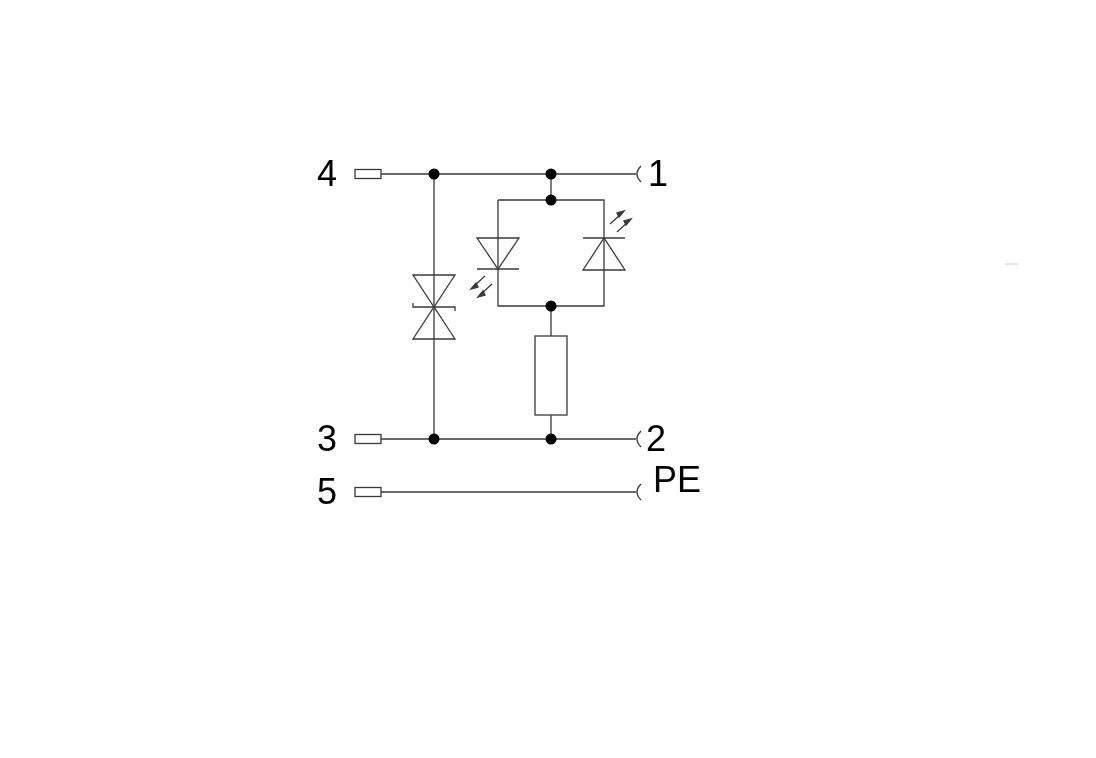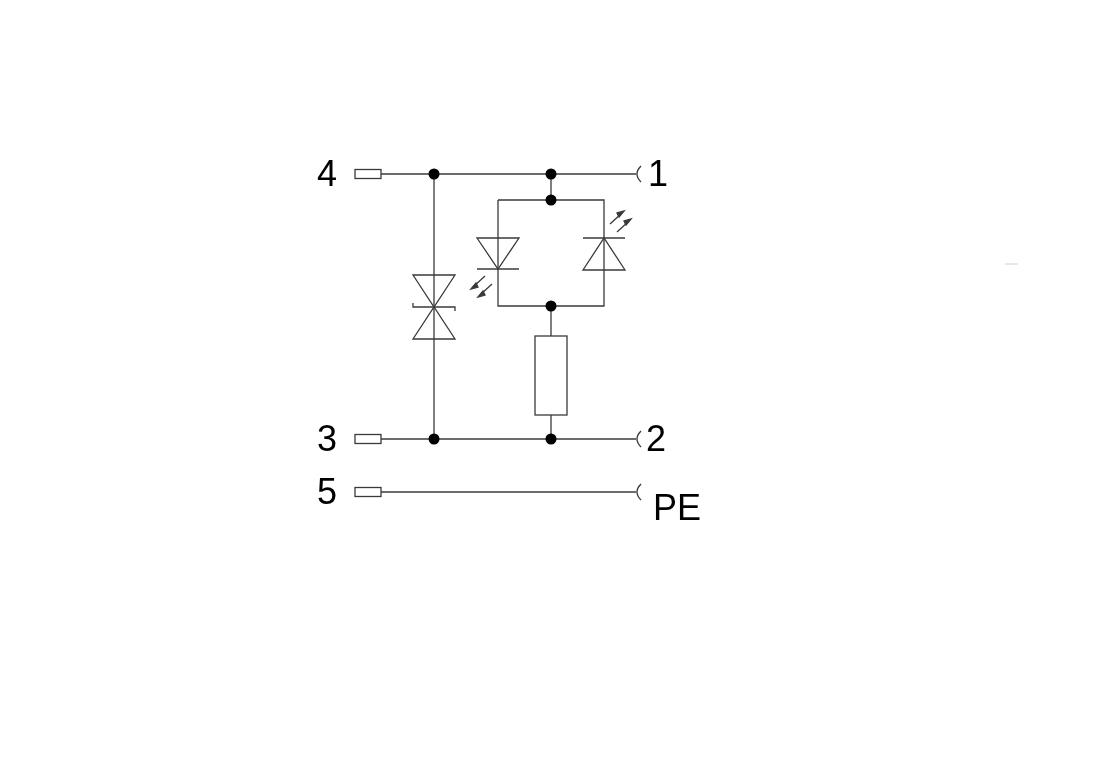--- a/index.html
+++ b/index.html
@@ -73,13 +73,13 @@
   </g>
 
   <line x1="1005" y1="264" x2="1018" y2="264" stroke="#d0d0d0" stroke-width="1"></line>
 </svg>
 
 <div class="lbl" style="left:317px; top:156px;">4</div>
 <div class="lbl" style="left:317px; top:421px;">3</div>
 <div class="lbl" style="left:317px; top:474px;">5</div>
 <div class="lbl" style="left:648px; top:156px;">1</div>
 <div class="lbl" style="left:646px; top:421px;">2</div>
-<div class="lbl" style="left:653px; top:490px;">PE</div>
+<div class="lbl" style="left:653px; top:462px;">PE</div>
 
 </body></html>

